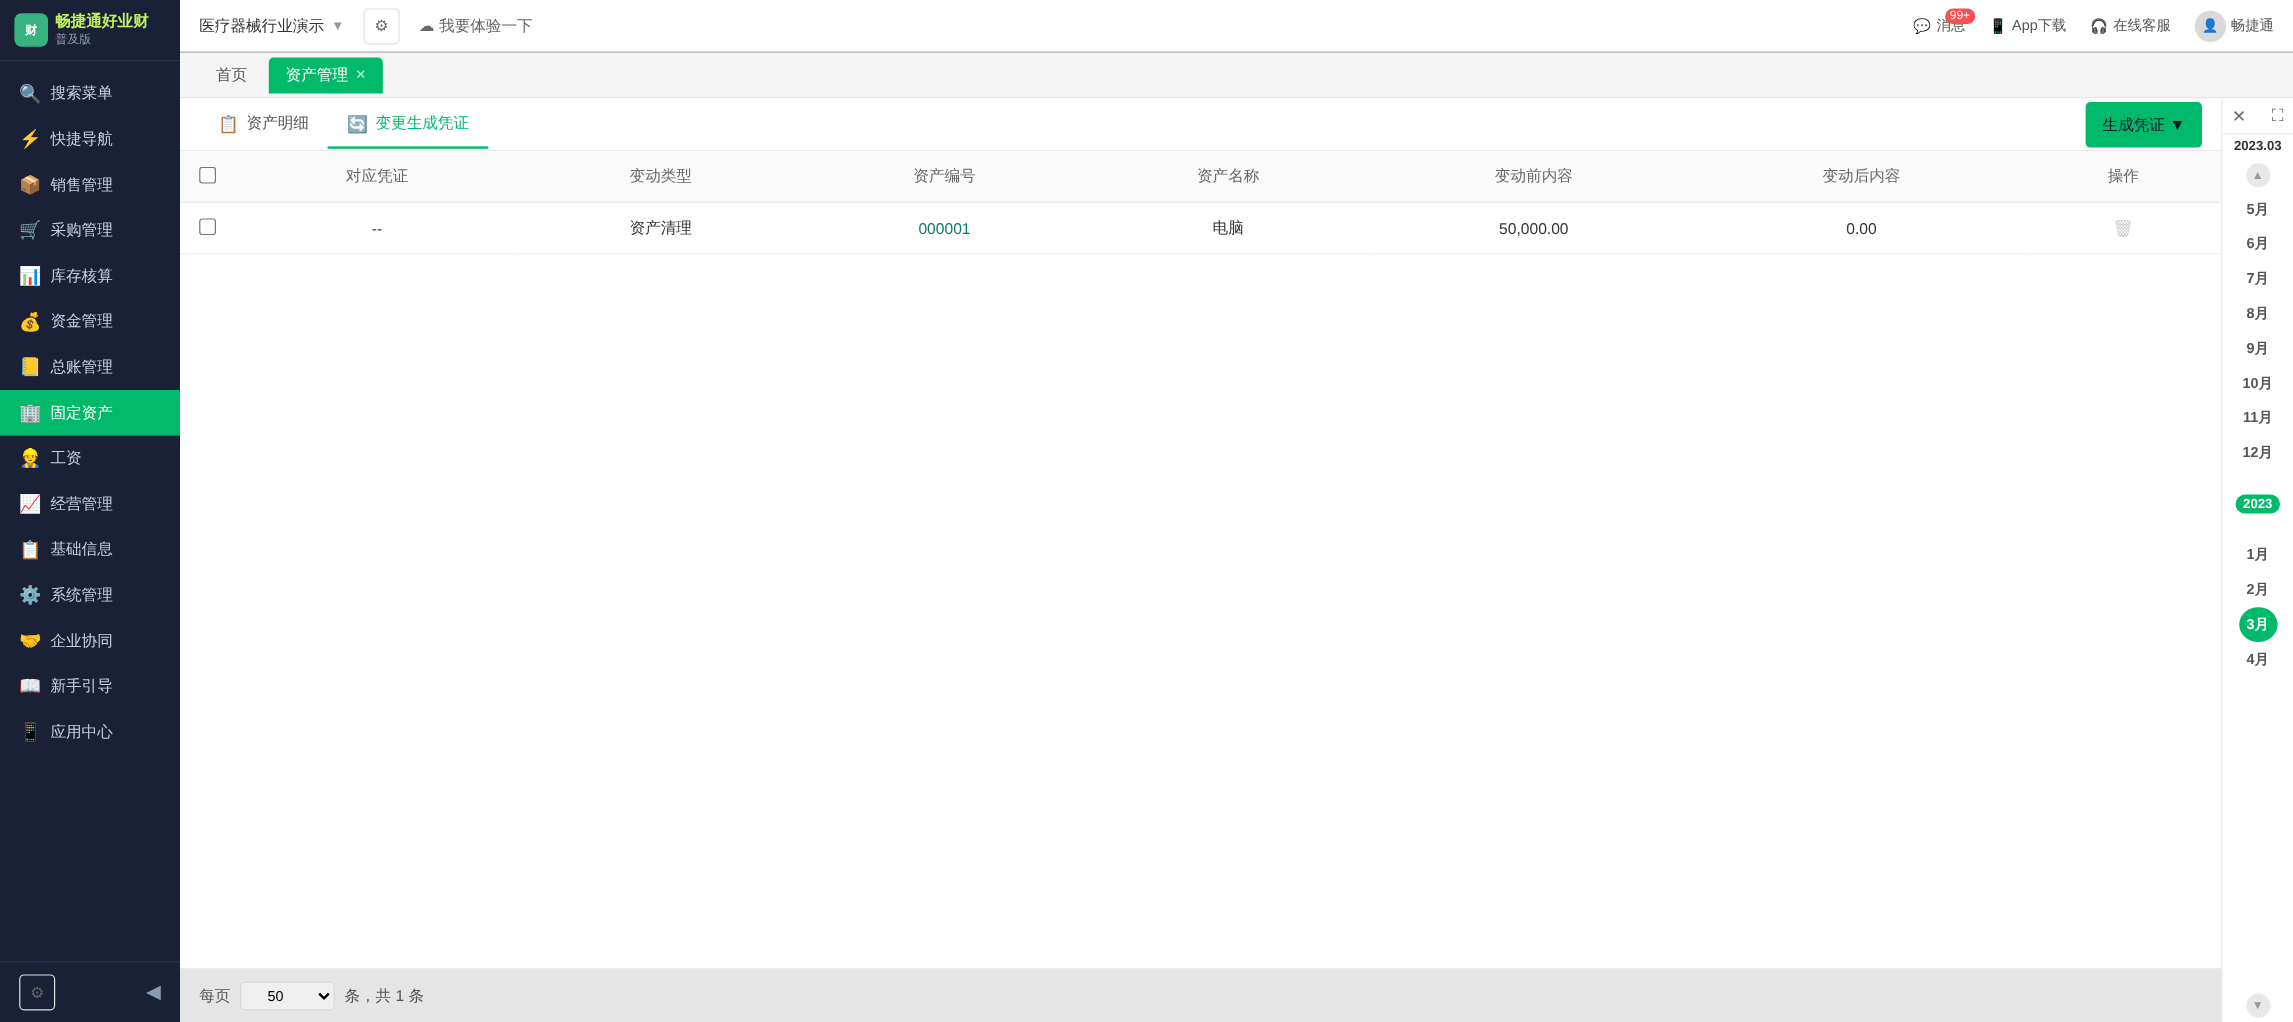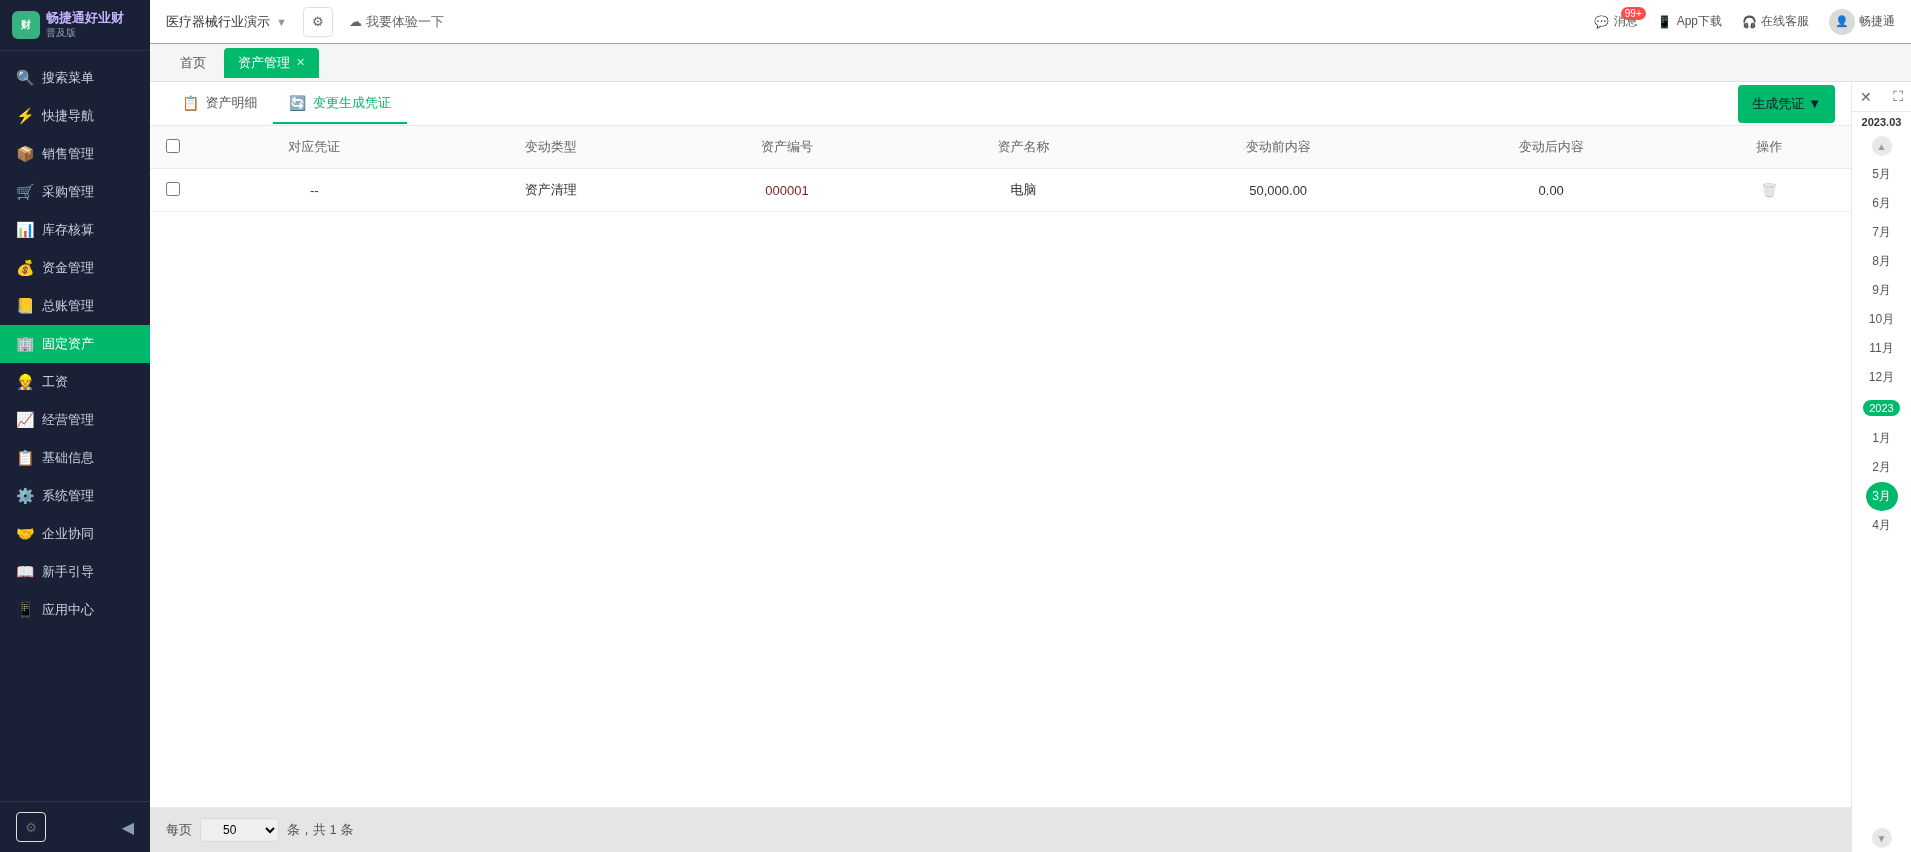--- a/index.html
+++ b/index.html
@@ -29,21 +29,21 @@
       background: #36b37e;
       border-radius: 6px;
       display: flex;
       align-items: center;
       justify-content: center;
       color: white;
       font-size: 10px;
       font-weight: bold;
     }
     .sidebar-logo-text {
-      color: #c4b5fd;
+      color: #bef264;
       font-size: 13px;
       font-weight: bold;
       line-height: 1.2;
     }
     .sidebar-logo-sub {
       color: #8a9bb5;
       font-size: 10px;
     }
     .sidebar-nav {
       flex: 1;
@@ -324,20 +324,21 @@
       cursor: pointer;
       color: #666;
       font-size: 14px;
     }
     .month-list {
       flex: 1;
       overflow-y: auto;
       display: flex;
       flex-direction: column;
       align-items: flex-start;
+      font-weight: bold;
     }
     .month-item {
       width: 100%;
       text-align: center;
       padding: 6px 4px;
       font-size: 12px;
       color: #555;
       cursor: pointer;
     }
     .month-item.active {
@@ -352,21 +353,21 @@
       flex-direction: column;
       align-items: center;
       width: 100%;
     }
     .year-badge {
       background: #00b96b;
       color: white;
       font-size: 11px;
       padding: 2px 6px;
       border-radius: 10px;
-      margin: 8px 0;
+      margin: 20px 0;
     }
     .scroll-indicator {
       width: 20px;
       height: 20px;
       border-radius: 50%;
       background: #e8e8e8;
       display: flex;
       align-items: center;
       justify-content: center;
       margin: 4px auto;
@@ -532,21 +533,21 @@
               <th>操作</th>
             </tr>
           </thead>
           <tbody id="table-body">
           <tr>
     <td class="checkbox-cell">
       <input type="checkbox" style="">
     </td>
     <td>--</td>
     <td>资产清理</td>
-    <td style="color:#7f1d1d;">000001</td>
+    <td style="color:#0f766e;">000001</td>
     <td>电脑</td>
     <td>50,000.00</td>
     <td>0.00</td>
     <td>
       <span class="delete-icon">🗑</span>
     </td>
   </tr>
             </tbody>
         </table>
       </div>

